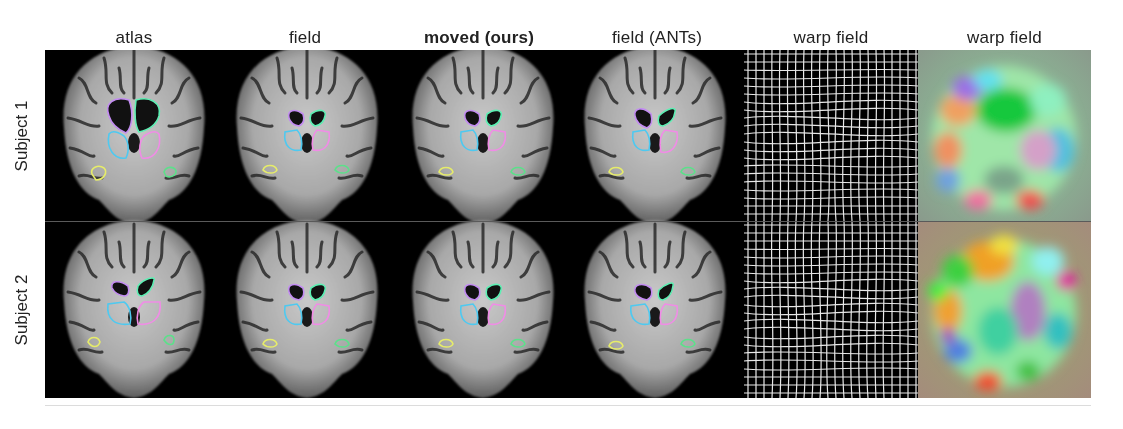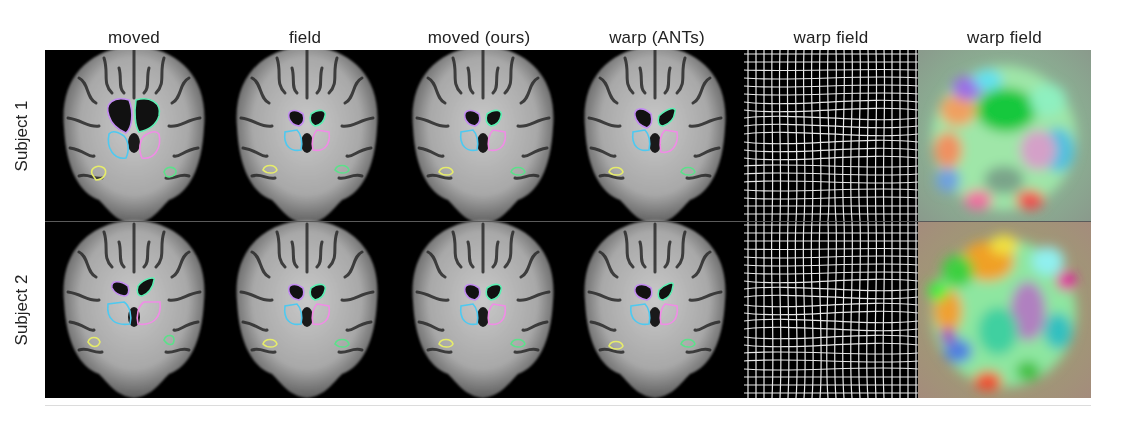--- a/index.html
+++ b/index.html
@@ -8,24 +8,24 @@
   .row-label{position:absolute;left:10px;width:24px;font-size:17px;color:#222;display:flex;align-items:center;justify-content:center;}
   .row-label span{transform:rotate(-90deg);white-space:nowrap;display:block;}
   .figure{position:absolute;left:45px;top:50px;width:1046px;height:348px;background:#000;}
   .row-sep{position:absolute;left:45px;width:1046px;height:1px;background:#5a5a5a;}
   .bottom-line{position:absolute;left:45px;top:405px;width:1046px;height:1px;background:#dcdcdc;}
   svg{display:block;}
 </style>
 </head>
 <body>
 
-<div class="col-title" style="left:45px;width:178px;">moved</div>
+<div class="col-title" style="left:45px;width:178px;">atlas</div>
 <div class="col-title" style="left:216px;width:178px;">field</div>
-<div class="col-title" style="left:390px;width:178px;">moved (ours)</div>
-<div class="col-title" style="left:568px;width:178px;">warp (ANTs)</div>
+<div class="col-title" style="left:390px;width:178px;font-weight:bold;">moved (ours)</div>
+<div class="col-title" style="left:568px;width:178px;">field (ANTs)</div>
 <div class="col-title" style="left:744px;width:174px;">warp field</div>
 <div class="col-title" style="left:918px;width:173px;">warp field</div>
 
 <div class="row-label" style="top:50px;height:171px;">
     <span>Subject 1</span>
   </div>
 <div class="row-label" style="top:221px;height:177px;">
     <span>Subject 2</span>
   </div>
 

